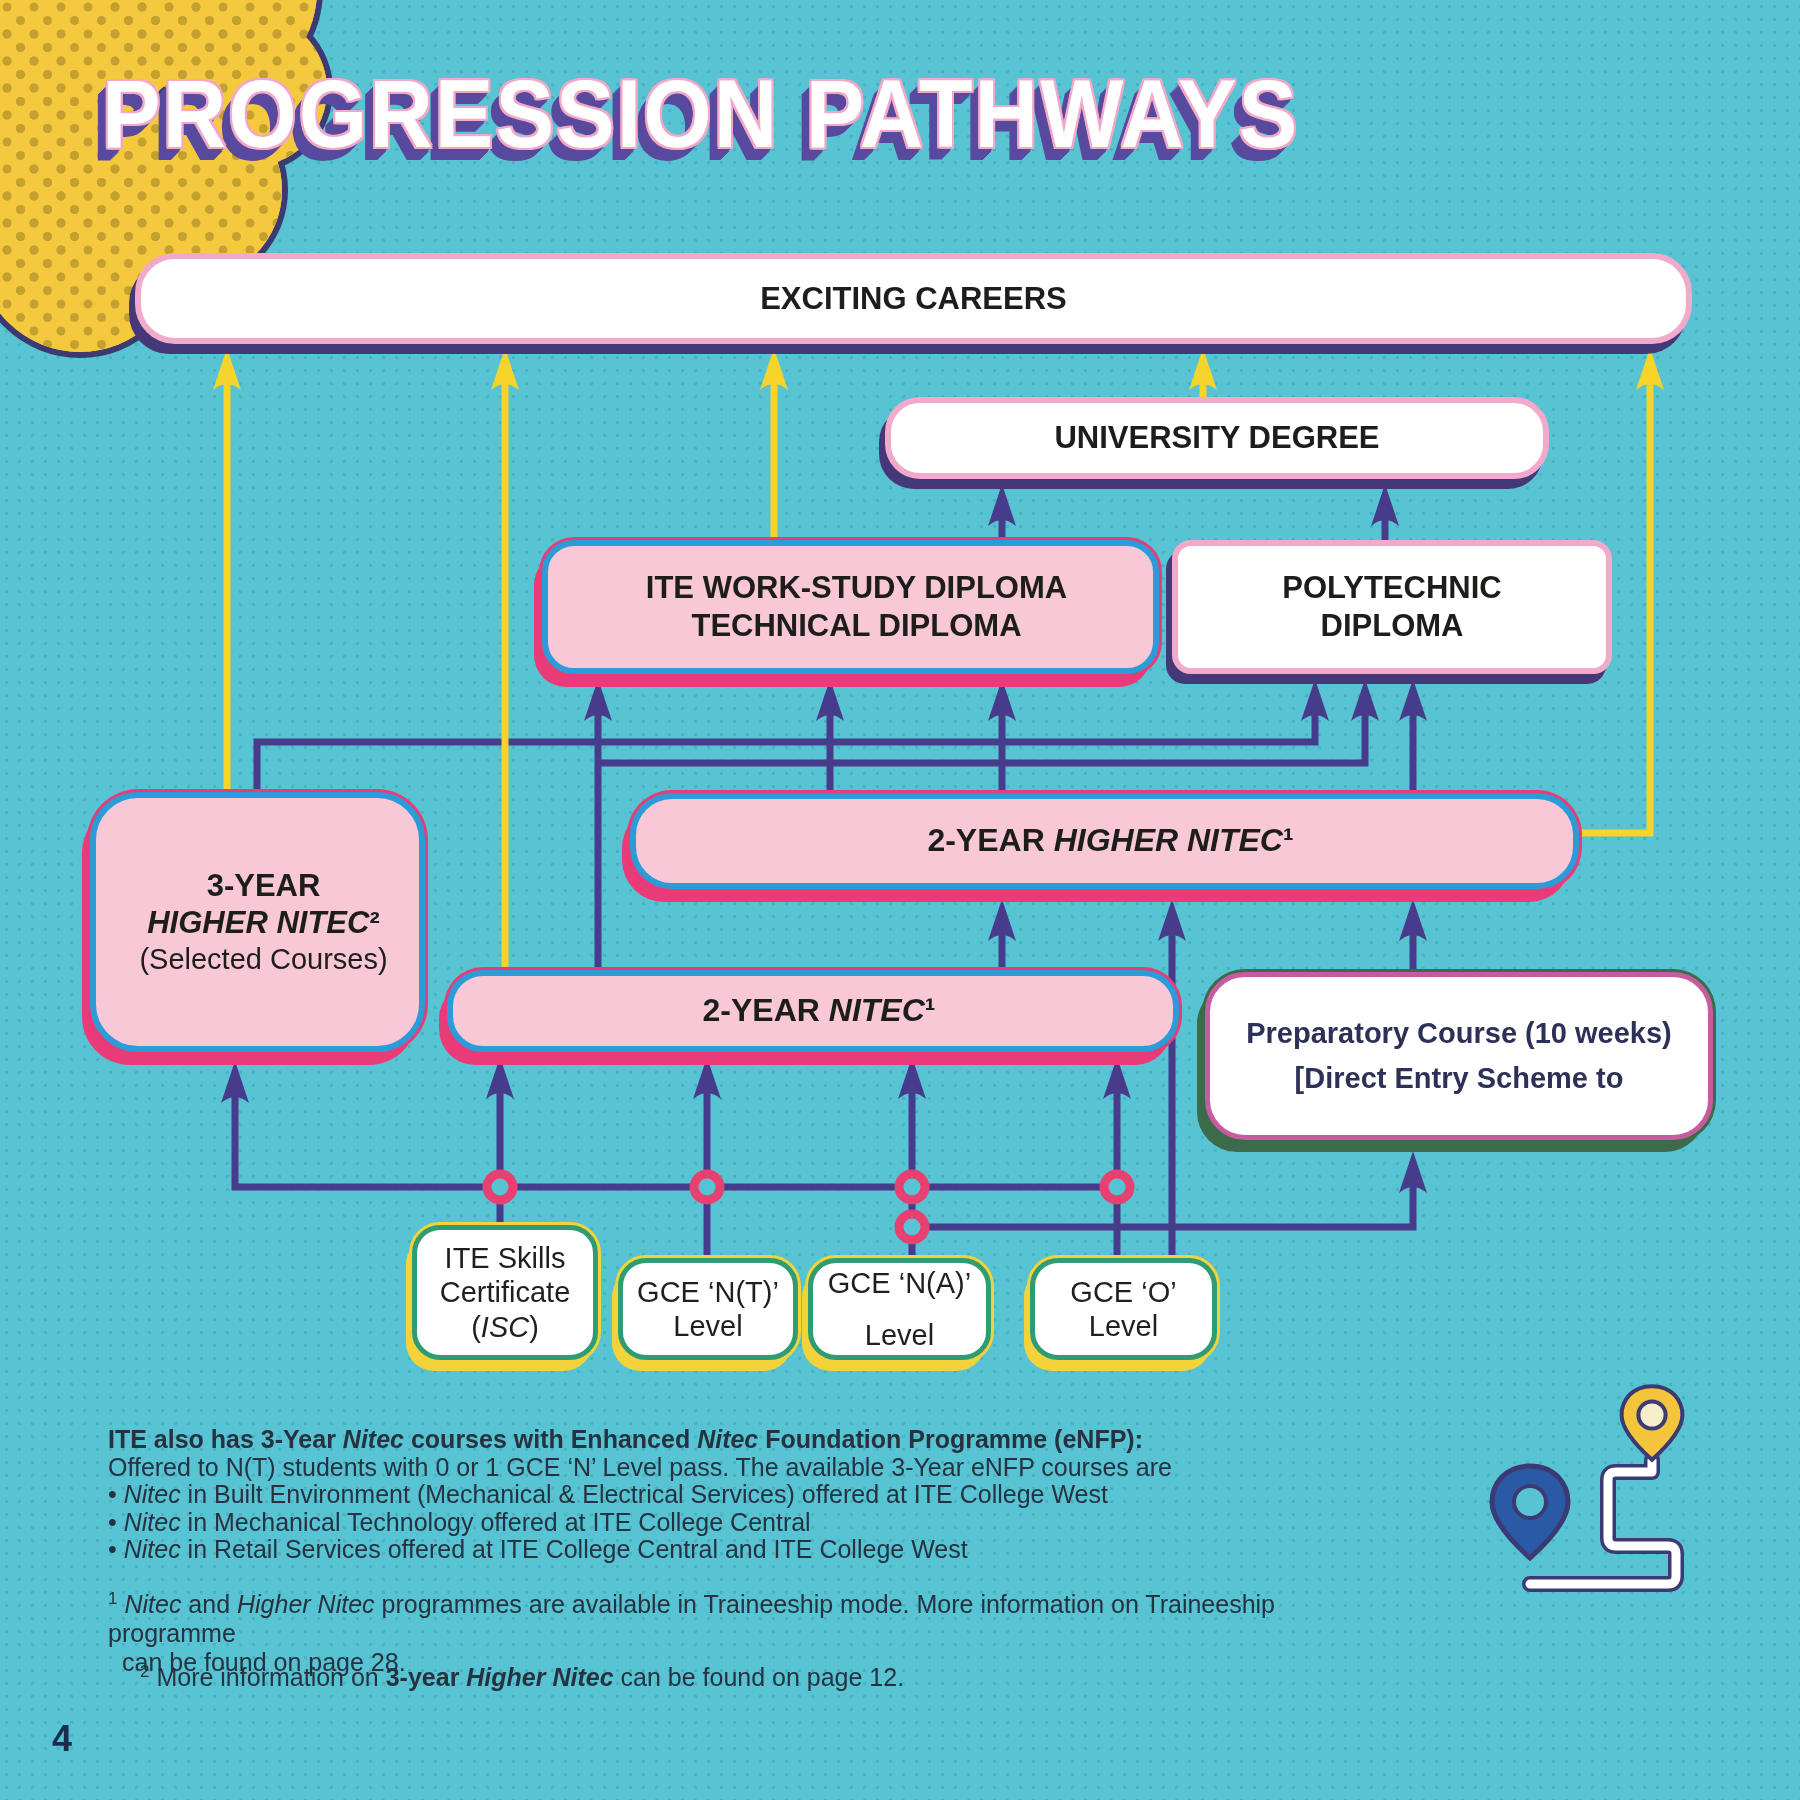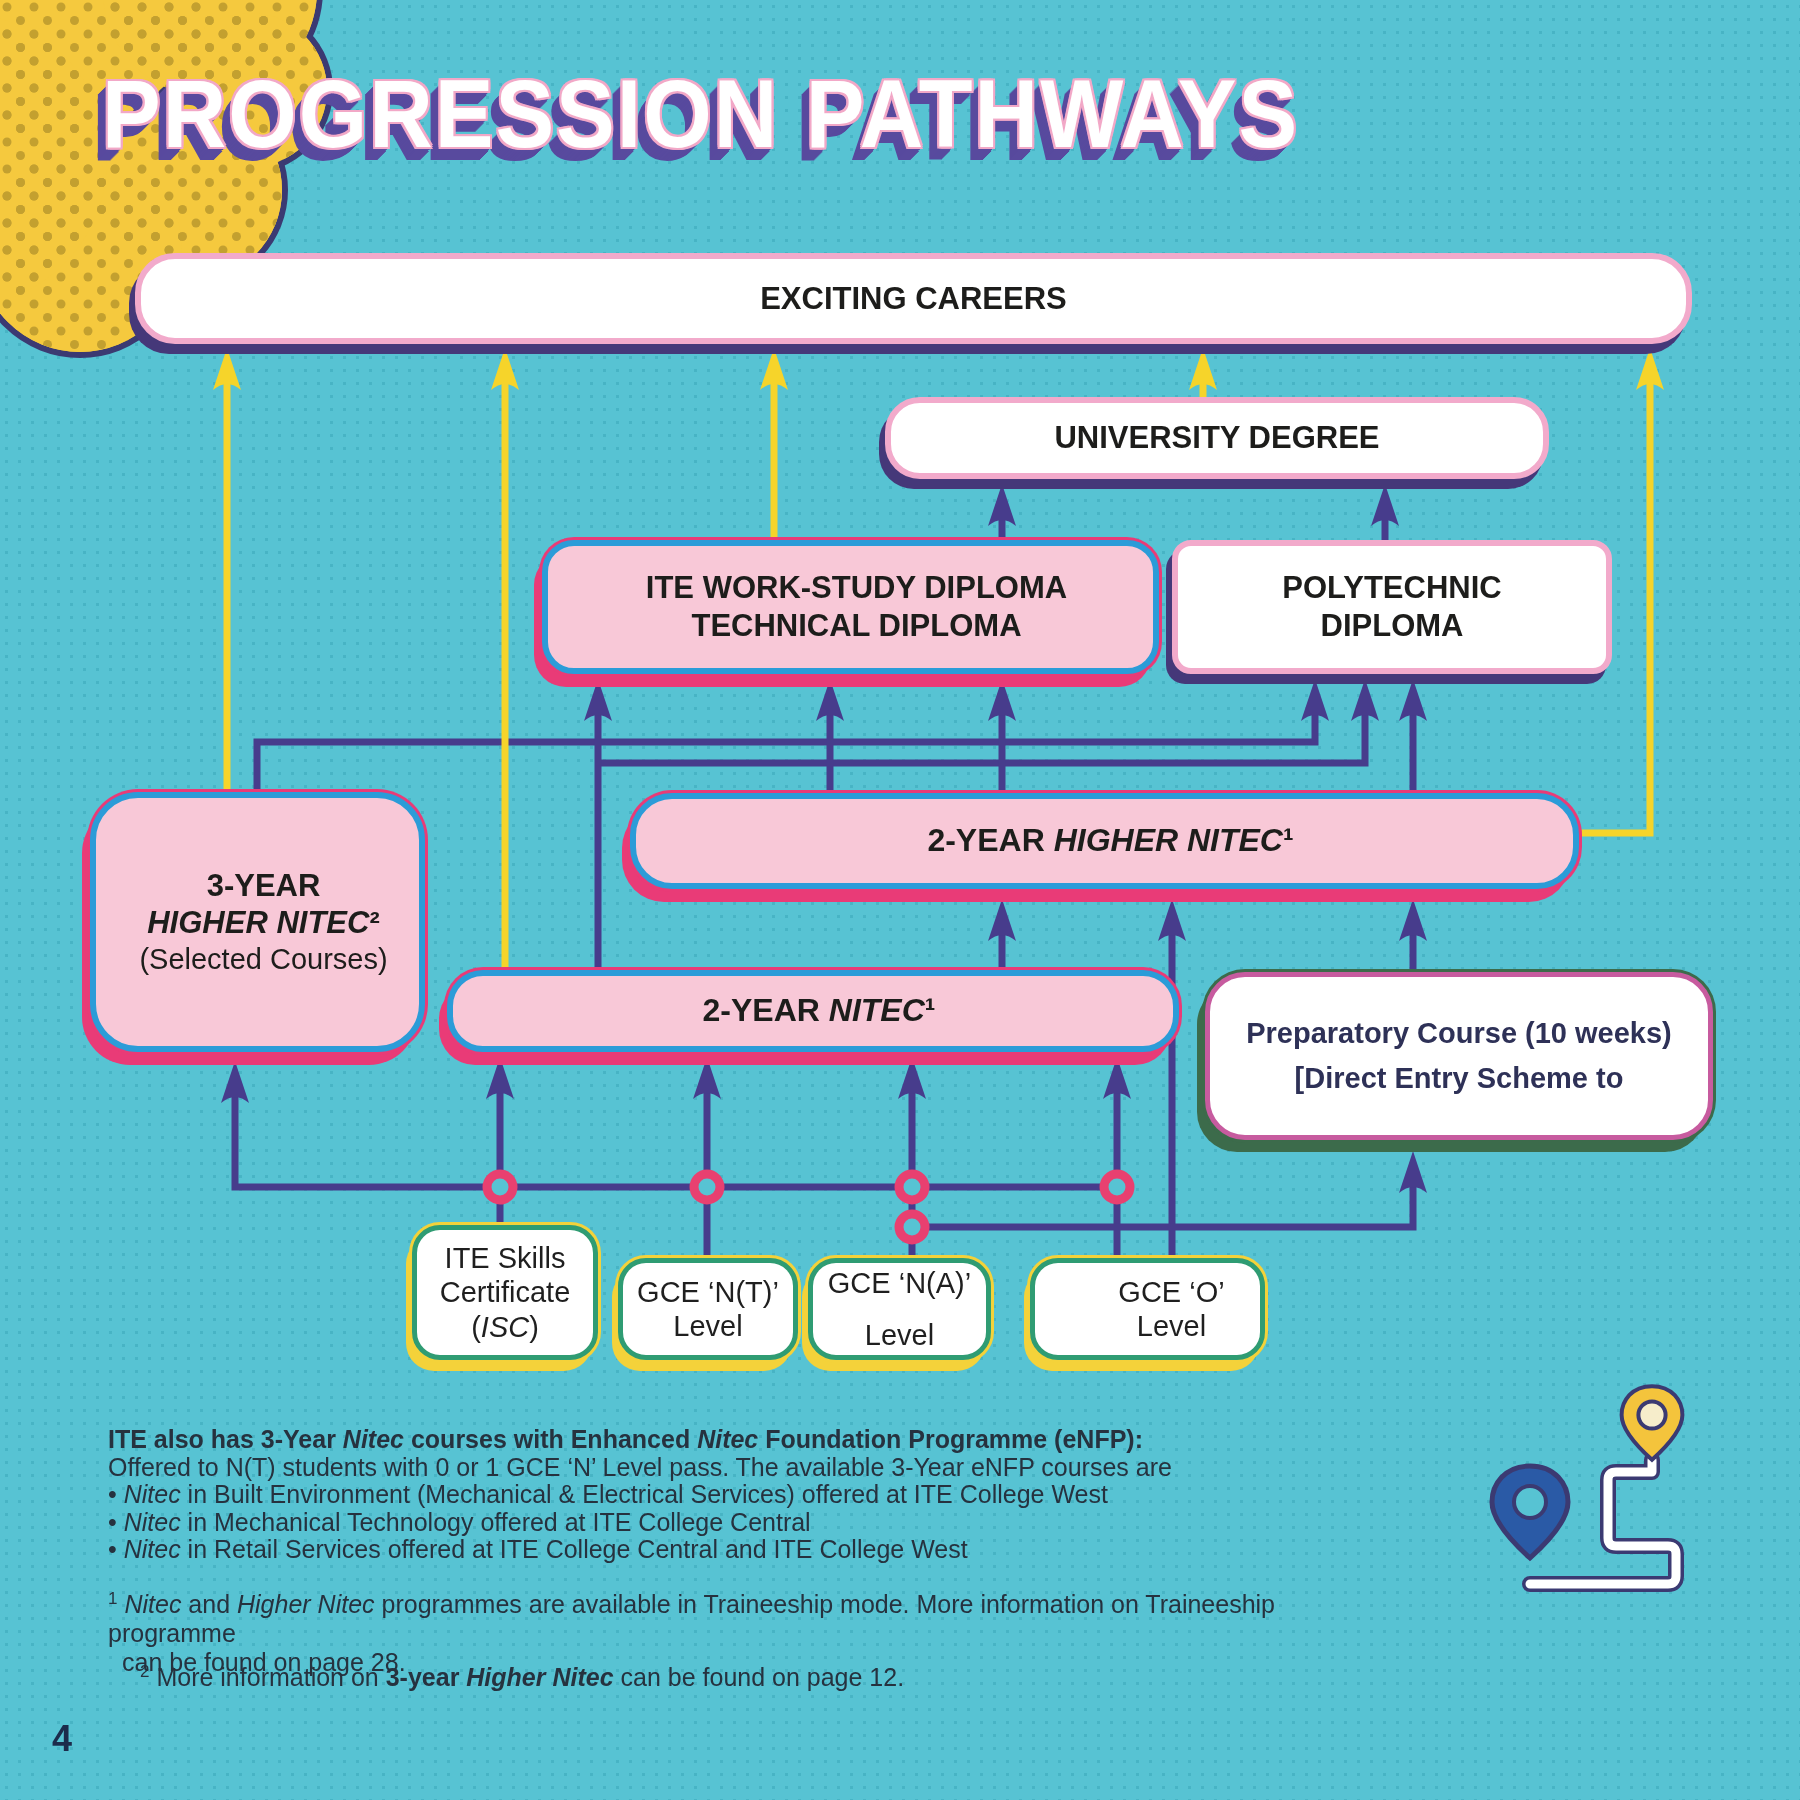--- a/index.html
+++ b/index.html
@@ -229,21 +229,21 @@
 <div class="box white-green" style="left:618px;top:1258px;width:170px;height:92px;">
   <div class="qual-l">GCE ‘N(T)’</div>
   <div class="qual-l">Level</div>
 </div>
 
 <div class="box white-green" style="left:808px;top:1258px;width:173px;height:92px;gap:17px;">
   <div class="qual-l">GCE ‘N(A)’</div>
   <div class="qual-l">Level</div>
 </div>
 
-<div class="box white-green" style="left:1030px;top:1258px;width:177px;height:92px;padding-left:48px;">
+<div class="box white-green" style="left:1030px;top:1258px;width:177px;height:92px;">
   <div class="qual-l">GCE ‘O’</div>
   <div class="qual-l">Level</div>
 </div>
 
 <div class="notes">
   <div class="hd">ITE also has 3-Year <i>Nitec</i> courses with Enhanced <i>Nitec</i> Foundation Programme (eNFP):</div>
   <div>Offered to N(T) students with 0 or 1 GCE ‘N’ Level pass. The available 3-Year eNFP courses are</div>
   <div>• <i>Nitec</i> in Built Environment (Mechanical &amp; Electrical Services) offered at ITE College West</div>
   <div>• <i>Nitec</i> in Mechanical Technology offered at ITE College Central</div>
   <div>• <i>Nitec</i> in Retail Services offered at ITE College Central and ITE College West</div>

